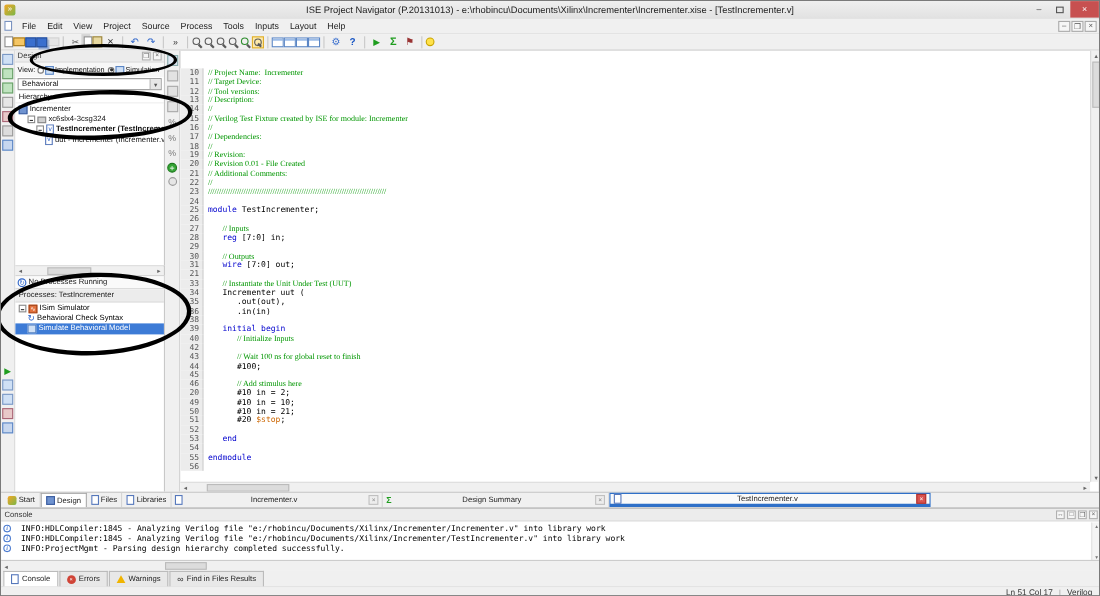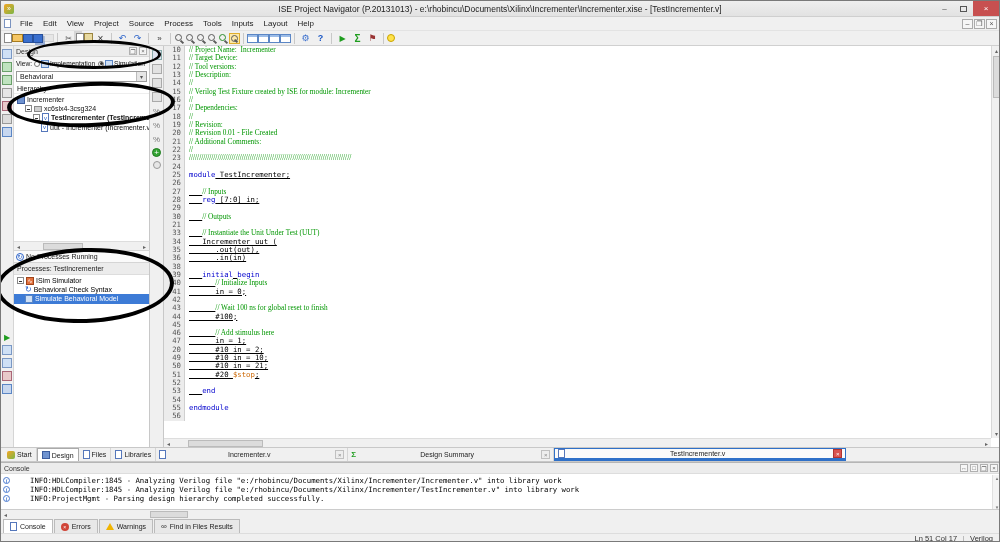--- a/index.html
+++ b/index.html
@@ -101,27 +101,27 @@
   [data-icon="simulate-icon"]{width:8px;height:8px;background:#cfe0f5;border:1px solid #5b86c5;}
   .dscroll{position:absolute;left:13px;top:195px;width:136px;height:9px;background:#f0f0f0;border-right:1px solid #c8c8c8;border-top:1px solid #ddd;display:flex;align-items:center;}
   .sb-arrow{width:9px;height:9px;display:flex;align-items:center;justify-content:center;font-size:6px;color:#666;flex:none;}
   .sb-thumb-h{height:7px;background:#dcdcdc;border:1px solid #bbb;}
   .proc-status{position:absolute;left:13px;top:204px;width:136px;height:13px;background:#fafafa;border:1px solid #d5d5d5;border-left:none;display:flex;align-items:center;gap:2px;padding-left:2px;font-size:7px;color:#222;}
   [data-icon="spinner-icon"]{width:8px;height:8px;border-radius:50%;border:1px solid #2a62c9;color:#2a62c9;font-size:6px;}
   [data-icon="spinner-icon"]::after{content:"↻";}
   .proc-panel{position:absolute;left:13px;top:217px;width:136px;height:184px;background:#fff;border-right:1px solid #c8c8c8;font-size:7px;}
   .proc-header{height:12px;background:#ececec;border-bottom:1px solid #ddd;display:flex;align-items:center;padding-left:3px;font-size:7px;color:#222;}
   
-  .editor{position:absolute;left:163px;top:0;width:827px;height:392px;background:#fff;overflow:hidden;}
+  .editor{position:absolute;left:163px;top:16px;width:827px;height:392px;background:#fff;overflow:hidden;}
   .eline{display:flex;height:8.34px;line-height:8.4px;font-family:"DejaVu Sans Mono",monospace;font-size:7.3px;white-space:pre;}
   .ln{width:21px;background:#ececec;border-right:1px solid #d0d0d0;color:#555;text-align:right;padding-right:3px;flex:none;}
   .ecode{padding-left:4px;}
   .tk-c{color:#009600;font-family:Liberation Serif, serif;}
   .tk-k{color:#0000cd;}
-  .tk-p{color:#000;text-decoration:underline;}
+  .tk-p{color:#000;}
   .tk-s{color:#cc6600;}
   .evscroll{position:absolute;left:990px;top:0;width:10px;height:392px;background:#f0f0f0;border-left:1px solid #d8d8d8;}
   .evthumb{position:absolute;left:1px;right:1px;top:10px;height:42px;background:#dcdcdc;border:1px solid #bbb;}
   .ev-up{position:absolute;top:0;left:0;right:0;height:9px;font-size:6px;color:#666;display:flex;align-items:center;justify-content:center;}
   .ev-dn{position:absolute;bottom:0;left:0;right:0;height:9px;font-size:6px;color:#666;display:flex;align-items:center;justify-content:center;}
   .ehscroll{position:absolute;left:163px;top:392px;width:827px;height:9px;background:#f0f0f0;border-top:1px solid #ddd;display:flex;align-items:center;}
   
   .tabsrow{position:absolute;left:0;top:446px;width:1000px;height:15px;background:#f0f0f0;border-top:1px solid #c8c8c8;border-bottom:1px solid #c8c8c8;display:flex;}
   .panel-tabs{display:flex;align-items:stretch;padding-left:2px;}
   .ptab{display:flex;align-items:center;gap:2px;padding:0 4px;font-size:7px;color:#222;border-right:1px solid #d5d5d5;}
@@ -134,21 +134,21 @@
   .dtab .dlabel{flex:1;text-align:center;}
   .dtab.active{background:#fafafa;border:1px solid #2f70c8;border-bottom:3px solid #2f70c8;}
   [data-icon="sigma-icon"]{color:#1f9d1f;font-weight:bold;font-size:8px;}
   [data-icon="sigma-icon"]::after{content:"Σ";}
   .dtab-close{width:9px;height:9px;border:1px solid #c0c0c0;background:#ededed;color:#888;font-size:6px;display:flex;align-items:center;justify-content:center;margin-left:3px;}
   .dtab-close.red{background:#d9534f;border-color:#b03330;color:#fff;}
   
   .console{position:absolute;left:0;top:461px;width:1000px;height:47px;background:#fff;border-top:1px solid #b5b5b5;}
   .console-header{height:11px;background:#ececec;border-bottom:1px solid #ddd;display:flex;align-items:center;padding:0 3px;font-size:7px;color:#333;}
   .console-lines{padding:2px 0 0 2px;}
-  .cline{display:flex;align-items:center;gap:20px;height:9px;font-family:"DejaVu Sans Mono",monospace;font-size:7.3px;color:#000;white-space:pre;}
+  .cline{display:flex;align-items:center;gap:9px;height:9px;font-family:"DejaVu Sans Mono",monospace;font-size:7.3px;color:#000;white-space:pre;}
   .info-ic{width:7px;height:7px;border-radius:50%;border:1px solid #4a7ad0;color:#4a7ad0;font:italic bold 5.5px "Liberation Serif",serif;display:inline-flex;align-items:center;justify-content:center;flex:none;}
   .info-ic::after{content:"i";}
   .cvscroll{position:absolute;right:0;top:12px;width:9px;height:35px;background:#f4f4f4;border-left:1px solid #e0e0e0;font-size:5px;color:#777;display:flex;flex-direction:column;justify-content:space-between;align-items:center;}
   .chscroll{position:absolute;left:0;top:508px;width:1000px;height:10px;background:#f0f0f0;border-top:1px solid #ccc;display:flex;align-items:center;}
   
   .bottom-tabs{position:absolute;left:0;top:518px;width:1000px;height:15px;background:#f0f0f0;display:flex;align-items:stretch;gap:1px;padding-left:2px;border-bottom:1px solid #ddd;}
   .btab{display:flex;align-items:center;gap:3px;padding:0 6px;font-size:7px;color:#222;border:1px solid #bbb;border-bottom:none;background:#e8e8e8;}
   .btab.active{background:#fff;}
   [data-icon="errors-icon"]{width:8px;height:8px;border-radius:50%;background:#d04437;color:#fff;font-size:5px;}
   [data-icon="errors-icon"]::after{content:"×";}
@@ -367,35 +367,34 @@
         <div class="eline"><span class="ln">21</span><span class="ecode"><span class="tk-c">// Additional Comments:</span></span></div>
         <div class="eline"><span class="ln">22</span><span class="ecode"><span class="tk-c">//</span></span></div>
         <div class="eline"><span class="ln">23</span><span class="ecode"><span class="tk-c">////////////////////////////////////////////////////////////////////////////////</span></span></div>
         <div class="eline"><span class="ln">24</span><span class="ecode"></span></div>
         <div class="eline"><span class="ln">25</span><span class="ecode"><span class="tk-k">module</span><span class="tk-p"> TestIncrementer;</span></span></div>
         <div class="eline"><span class="ln">26</span><span class="ecode"></span></div>
         <div class="eline"><span class="ln">27</span><span class="ecode"><span class="tk-p">   </span><span class="tk-c">// Inputs</span></span></div>
         <div class="eline"><span class="ln">28</span><span class="ecode"><span class="tk-p">   </span><span class="tk-k">reg</span><span class="tk-p"> [7:0] in;</span></span></div>
         <div class="eline"><span class="ln">29</span><span class="ecode"></span></div>
         <div class="eline"><span class="ln">30</span><span class="ecode"><span class="tk-p">   </span><span class="tk-c">// Outputs</span></span></div>
+        <div class="eline"><span class="ln">31</span><span class="ecode"><span class="tk-p">   </span><span class="tk-k">wire</span><span class="tk-p"> [7:0] out;</span></span></div>
         <div class="eline"><span class="ln">21</span><span class="ecode"></span></div>
         <div class="eline"><span class="ln">33</span><span class="ecode"><span class="tk-p">   </span><span class="tk-c">// Instantiate the Unit Under Test (UUT)</span></span></div>
         <div class="eline"><span class="ln">34</span><span class="ecode"><span class="tk-p">   Incrementer uut (</span></span></div>
         <div class="eline"><span class="ln">35</span><span class="ecode"><span class="tk-p">      .out(out),</span></span></div>
         <div class="eline"><span class="ln">36</span><span class="ecode"><span class="tk-p">      .in(in)</span></span></div>
         <div class="eline"><span class="ln">38</span><span class="ecode"></span></div>
         <div class="eline"><span class="ln">39</span><span class="ecode"><span class="tk-p">   </span><span class="tk-k">initial</span><span class="tk-p"> </span><span class="tk-k">begin</span></span></div>
         <div class="eline"><span class="ln">40</span><span class="ecode"><span class="tk-p">      </span><span class="tk-c">// Initialize Inputs</span></span></div>
-        <div class="eline"><span class="ln">41</span><span class="ecode"><span class="tk-p">      in = 0;</span></span></div>
         <div class="eline"><span class="ln">42</span><span class="ecode"></span></div>
         <div class="eline"><span class="ln">43</span><span class="ecode"><span class="tk-p">      </span><span class="tk-c">// Wait 100 ns for global reset to finish</span></span></div>
         <div class="eline"><span class="ln">44</span><span class="ecode"><span class="tk-p">      #100;</span></span></div>
         <div class="eline"><span class="ln">45</span><span class="ecode"></span></div>
         <div class="eline"><span class="ln">46</span><span class="ecode"><span class="tk-p">      </span><span class="tk-c">// Add stimulus here</span></span></div>
-        <div class="eline"><span class="ln">47</span><span class="ecode"><span class="tk-p">      in = 1;</span></span></div>
         <div class="eline"><span class="ln">20</span><span class="ecode"><span class="tk-p">      #10 in = 2;</span></span></div>
         <div class="eline"><span class="ln">49</span><span class="ecode"><span class="tk-p">      #10 in = 10;</span></span></div>
         <div class="eline"><span class="ln">50</span><span class="ecode"><span class="tk-p">      #10 in = 21;</span></span></div>
         <div class="eline"><span class="ln">51</span><span class="ecode"><span class="tk-p">      #20 </span><span class="tk-s">$stop</span><span class="tk-p">;</span></span></div>
         <div class="eline"><span class="ln">52</span><span class="ecode"></span></div>
         <div class="eline"><span class="ln">53</span><span class="ecode"><span class="tk-p">   </span><span class="tk-k">end</span></span></div>
         <div class="eline"><span class="ln">54</span><span class="ecode"></span></div>
         <div class="eline"><span class="ln">55</span><span class="ecode"><span class="tk-k">endmodule</span></span></div>
         <div class="eline"><span class="ln">56</span><span class="ecode"></span></div>
       </div>

